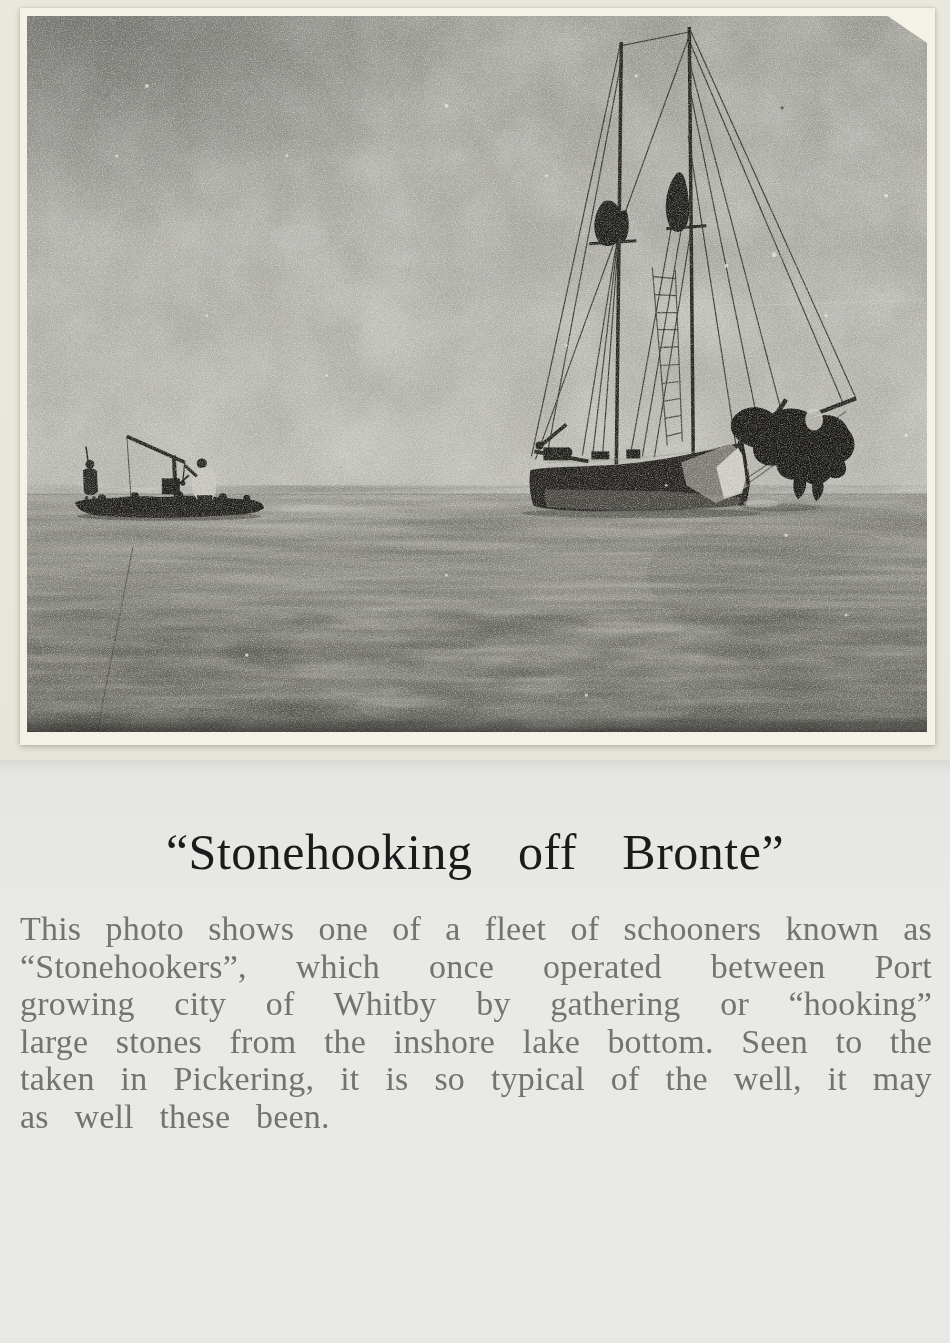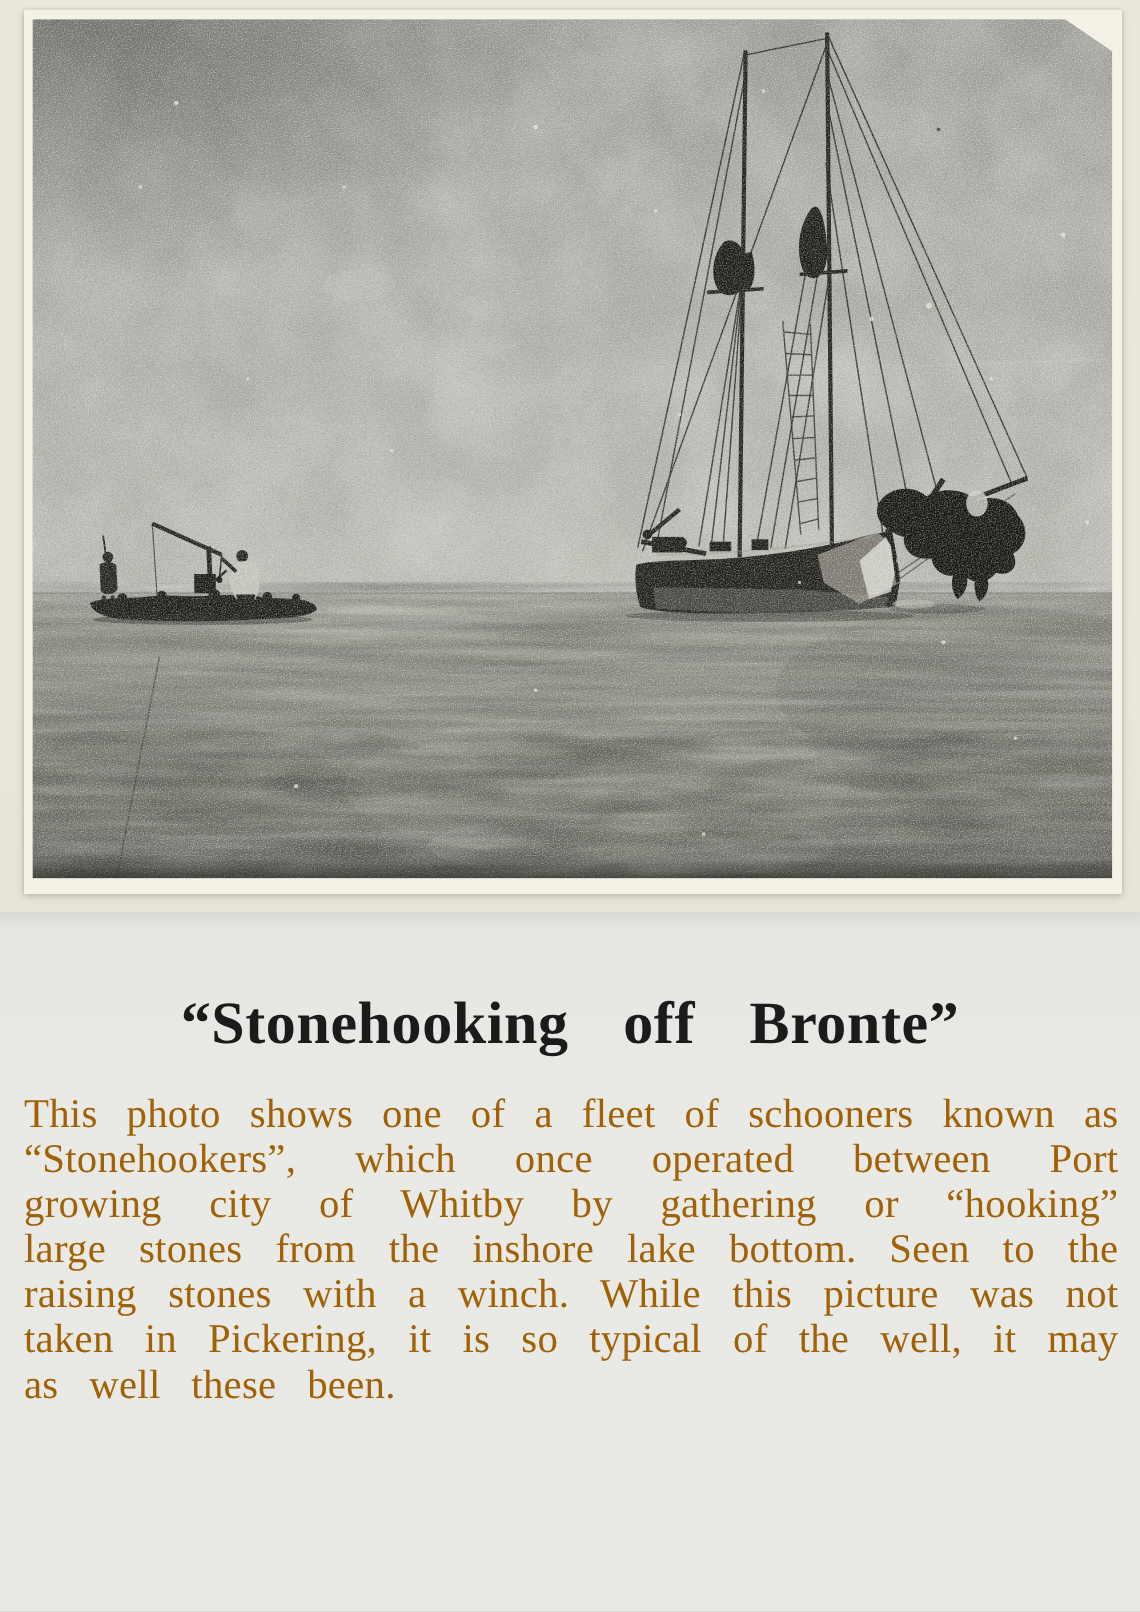--- a/index.html
+++ b/index.html
@@ -31,27 +31,27 @@
   .photo-inner{
     position:absolute;left:7px;top:8px;right:8px;bottom:13px;
     background:#aeada7;
     clip-path:polygon(0 0,95.6% 0,100% 3.8%,100% 100%,0 100%);
   }
   .photo-inner svg{display:block;width:100%;height:100%;}
   
   .doc-title{
     margin:64px 0 30px 0;
     text-align:center;
-    font-size:50px;line-height:56px;font-weight:bold;
+    font-size:50px;line-height:56px;font-weight:normal;
     letter-spacing:0.5px;word-spacing:0.65em;
     color:#1b1b1b;
   }
   .caption-block{
     margin:0 10px 0 20px;width:912px;
-    color:#a16207;
+    color:#737373;
   }
   .cap-line{
     font-size:34px;line-height:37.6px;
     text-align:justify;text-align-last:justify;
     word-spacing:0.12em;letter-spacing:0.2px;
     white-space:normal;
   }
   .cap-line.last{
     text-align-last:left;word-spacing:0.5em;
   }
@@ -266,17 +266,16 @@
   </div>
 </div>
 
 <div style="position:absolute;left:0;top:760px;width:950px;">
   <h1 class="doc-title">“Stonehooking off Bronte”</h1>
   <div class="caption-block">
     <div class="cap-line">This photo shows one of a fleet of schooners known as</div>
     <div class="cap-line">“Stonehookers”, which once operated between Port</div>
     <div class="cap-line">growing city of Whitby by gathering or “hooking”</div>
     <div class="cap-line">large stones from the inshore lake bottom. Seen to the</div>
-    <div class="cap-line">raising stones with a winch. While this picture was not</div>
     <div class="cap-line">taken in Pickering, it is so typical of the well, it may</div>
     <div class="cap-line last">as well these been.</div>
   </div>
 </div>
 
 </body></html>

